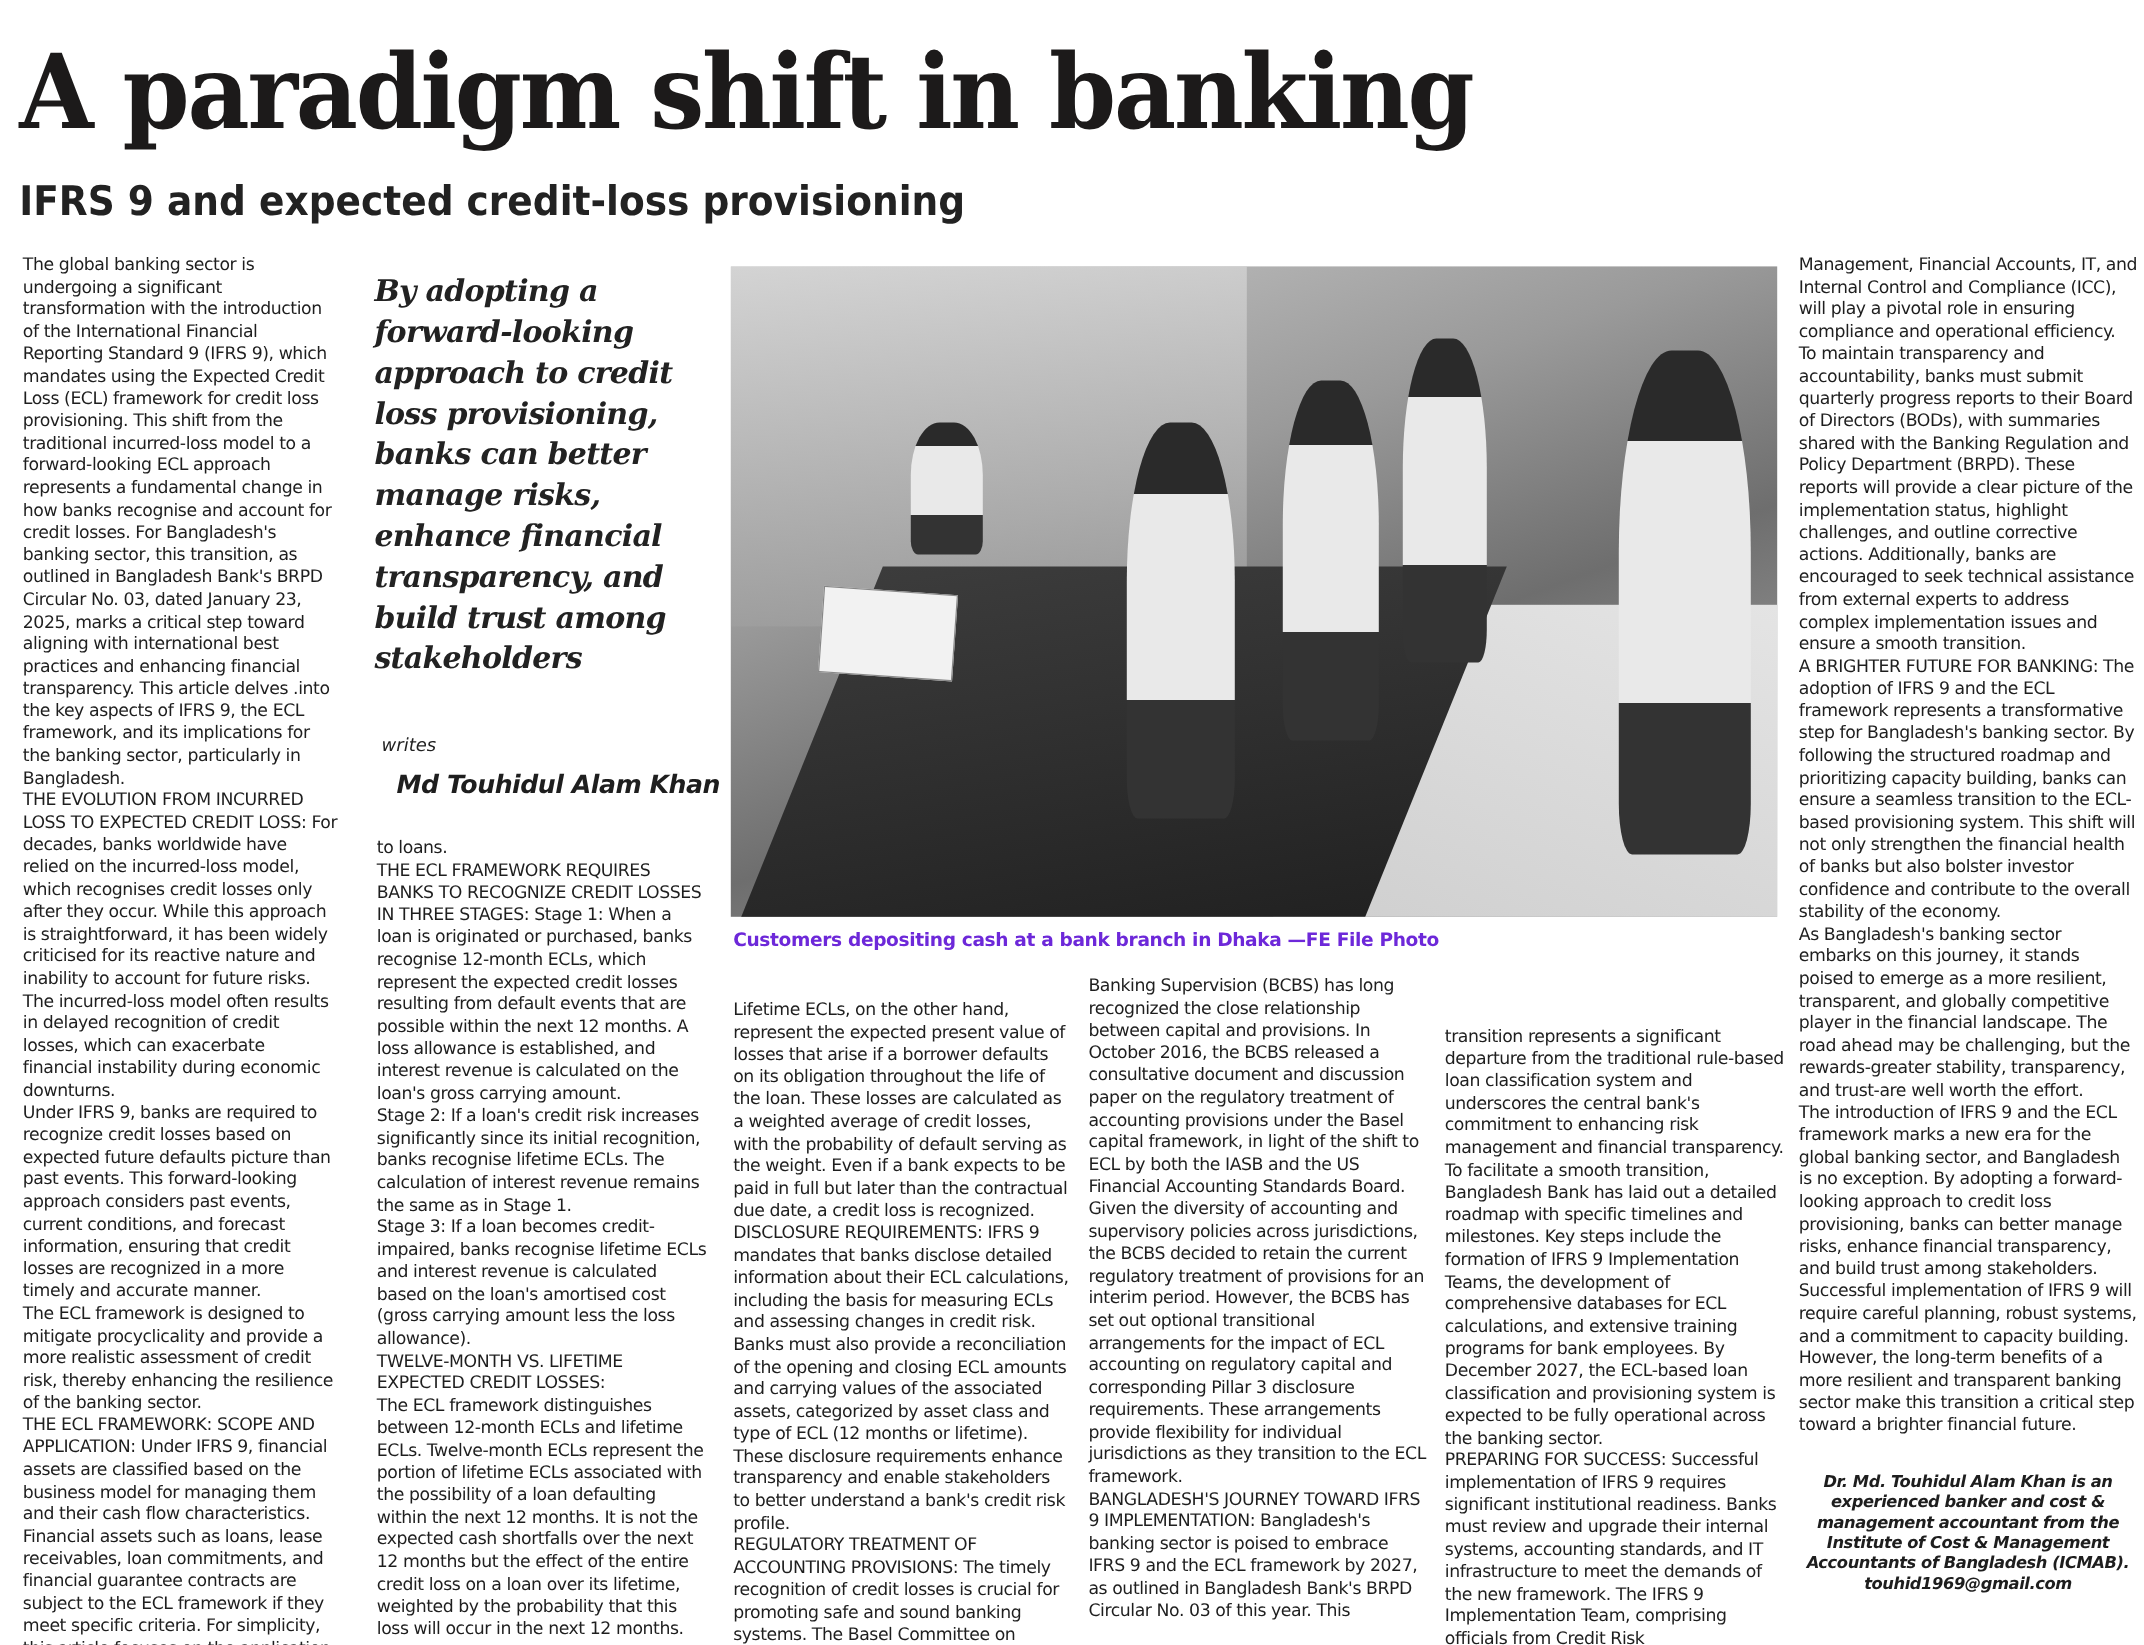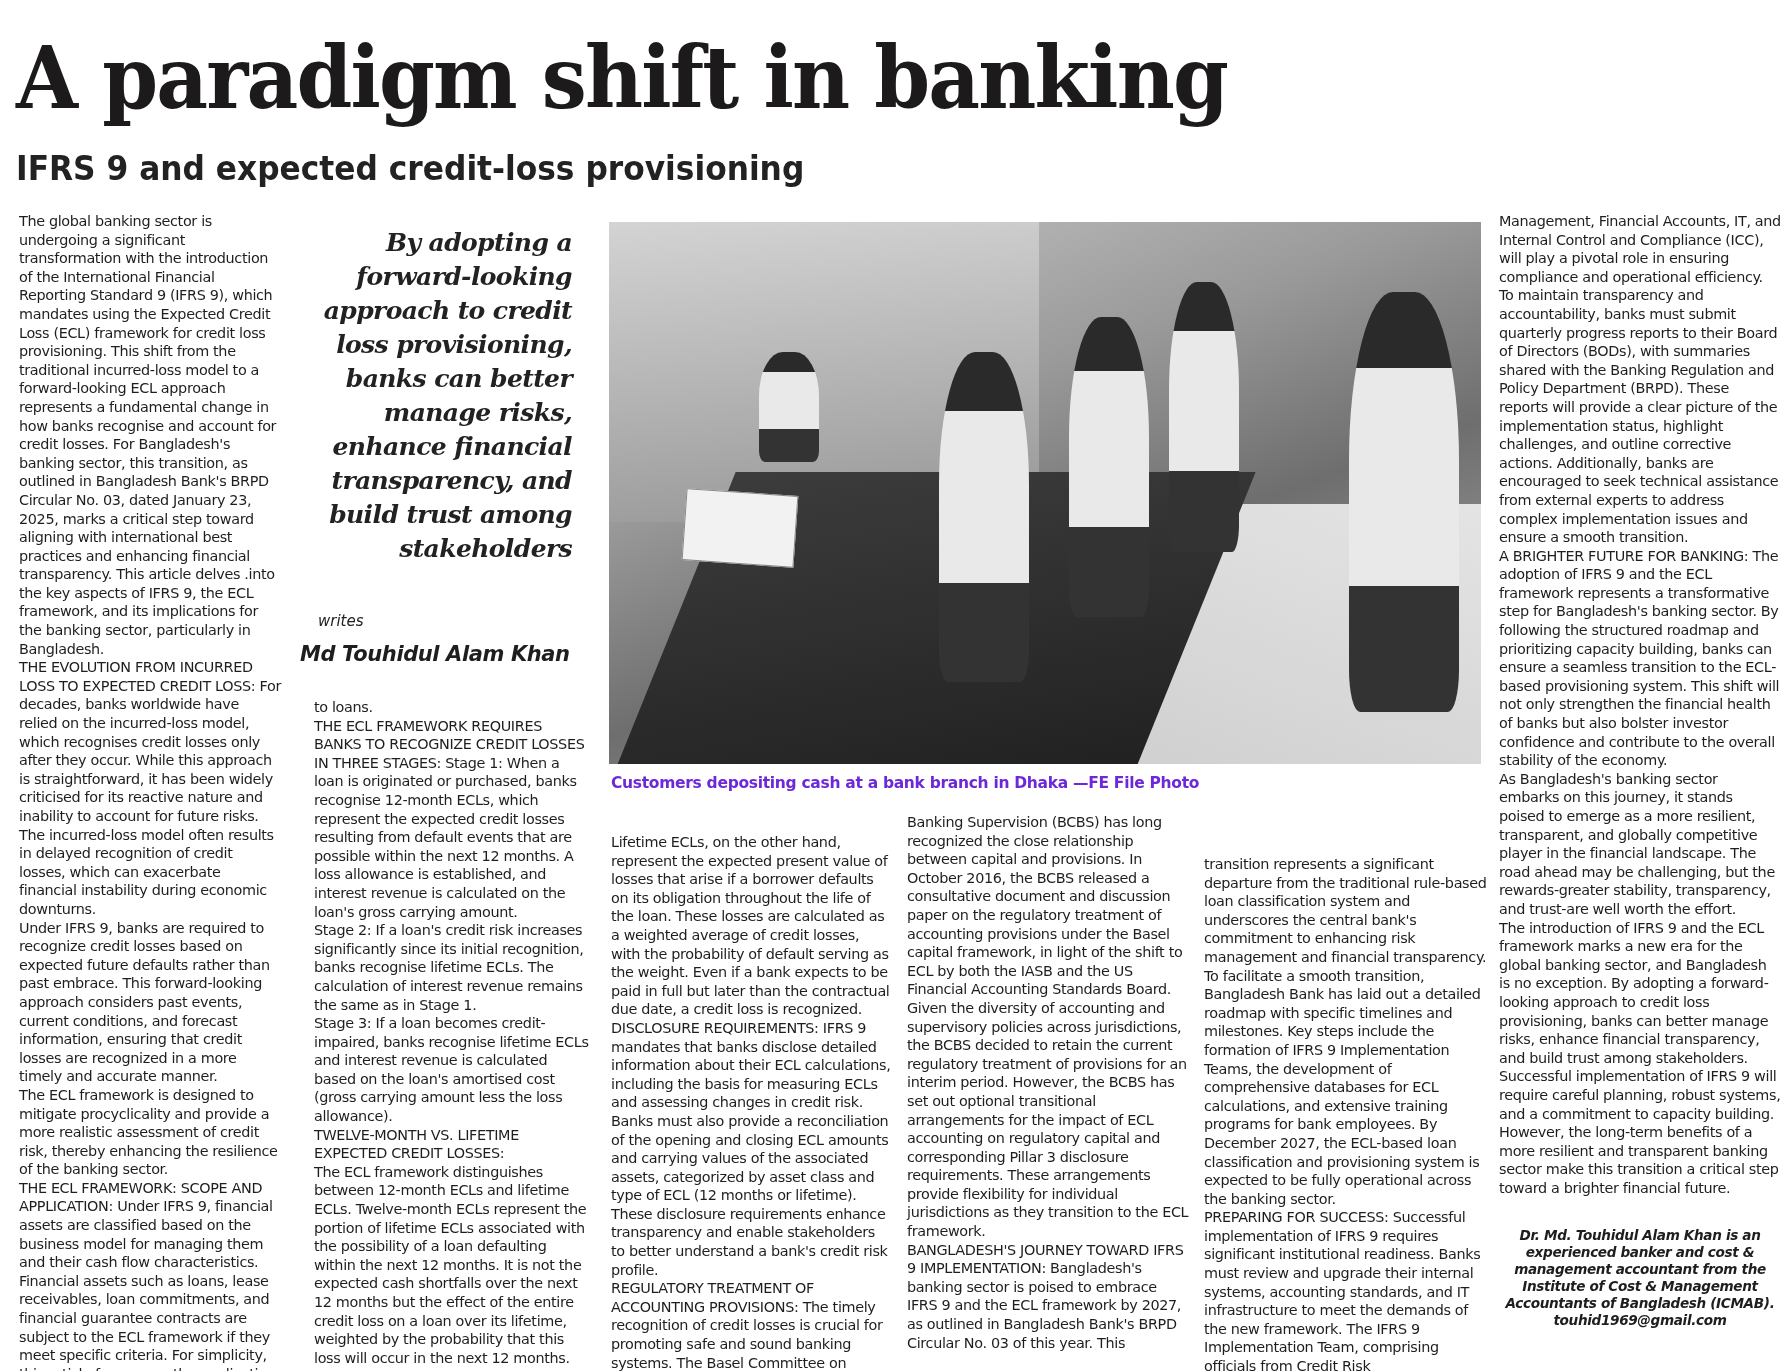--- a/index.html
+++ b/index.html
@@ -26,32 +26,32 @@
     letter-spacing: -0.35px;
   }
   .col p { margin: 0; }
   .col1 { left: 19px; top: 212px; width: 262px; }
   .col2 { left: 314px; top: 698px; width: 275px; }
   .col3 { left: 611px; top: 813px; width: 280px; margin-top: 20px; }
   .col4 { left: 907px; top: 813px; width: 282px; }
   .col5 { left: 1204px; top: 855px; width: 285px; }
   .col6 { left: 1499px; top: 212px; width: 282px; }
   .pullquote {
-    position: absolute; left: 302px; top: 226px; width: 270px; margin: 0;
-    text-align: right;
+    position: absolute; left: 312px; top: 226px; width: 270px; margin: 0;
+    text-align: left;
     font-family: "DejaVu Serif", "Liberation Serif", serif;
     font-style: italic; font-weight: bold; font-size: 25px; line-height: 34px;
     color: #222; letter-spacing: -0.6px;
   }
   .writes {
     position: absolute; left: 318px; top: 612px; width: 270px; text-align: left;
     font-family: "DejaVu Sans", sans-serif; font-style: italic; font-size: 15px; color: #222;
   }
   .byline {
-    position: absolute; left: 300px; top: 642px; width: 300px; text-align: left;
+    position: absolute; left: 300px; top: 642px; width: 300px; text-align: right;
     font-family: "DejaVu Sans", sans-serif; font-style: italic; font-weight: bold;
     font-size: 21px; color: #1e1e1e; letter-spacing: -0.4px;
   }
   .photo {
     position: absolute; left: 609px; top: 222px; width: 872px; height: 542px;
     background: linear-gradient(160deg, #c9c9c9 0%, #9a9a9a 35%, #6e6e6e 60%, #b5b5b5 100%);
     overflow: hidden;
   }
   .photo .counter {
     position: absolute; left: 60px; top: 250px; width: 520px; height: 330px;
@@ -87,21 +87,21 @@
 </style>
 </head>
 <body>
 
 <h1 class="headline">A paradigm shift in banking</h1>
 <h2 class="subhead">IFRS 9 and expected credit-loss provisioning</h2>
 
 <div class="col col1">
   <p>The global banking sector is undergoing a significant transformation with the introduction of the International Financial Reporting Standard 9 (IFRS 9), which mandates using the Expected Credit Loss (ECL) framework for credit loss provisioning. This shift from the traditional incurred-loss model to a forward-looking ECL approach represents a fundamental change in how banks recognise and account for credit losses. For Bangladesh's banking sector, this transition, as outlined in Bangladesh Bank's BRPD Circular No. 03, dated January 23, 2025, marks a critical step toward aligning with international best practices and enhancing financial transparency. This article delves .into the key aspects of IFRS 9, the ECL framework, and its implications for the banking sector, particularly in Bangladesh.</p>
   <p>THE EVOLUTION FROM INCURRED LOSS TO EXPECTED CREDIT LOSS: For decades, banks worldwide have relied on the incurred-loss model, which recognises credit losses only after they occur. While this approach is straightforward, it has been widely criticised for its reactive nature and inability to account for future risks. The incurred-loss model often results in delayed recognition of credit losses, which can exacerbate financial instability during economic downturns.</p>
-  <p>Under IFRS 9, banks are required to recognize credit losses based on expected future defaults rather than past embrace. This forward-looking approach considers past events, current conditions, and forecast information, ensuring that credit losses are recognized in a more timely and accurate manner.</p>
+  <p>Under IFRS 9, banks are required to recognize credit losses based on expected future defaults picture than past events. This forward-looking approach considers past events, current conditions, and forecast information, ensuring that credit losses are recognized in a more timely and accurate manner.</p>
   <p>The ECL framework is designed to mitigate procyclicality and provide a more realistic assessment of credit risk, thereby enhancing the resilience of the banking sector.</p>
   <p>THE ECL FRAMEWORK: SCOPE AND APPLICATION: Under IFRS 9, financial assets are classified based on the business model for managing them and their cash flow characteristics. Financial assets such as loans, lease receivables, loan commitments, and financial guarantee contracts are subject to the ECL framework if they meet specific criteria. For simplicity, this article focuses on the application of the ECL framework</p>
 </div>
 
 <p class="pullquote">By adopting a forward-looking approach to credit loss provisioning, banks can better manage risks, enhance financial transparency, and build trust among stakeholders</p>
 <div class="writes">writes</div>
 <div class="byline">Md Touhidul Alam Khan</div>
 
 <div class="col col2">
   <p>to loans.</p>

